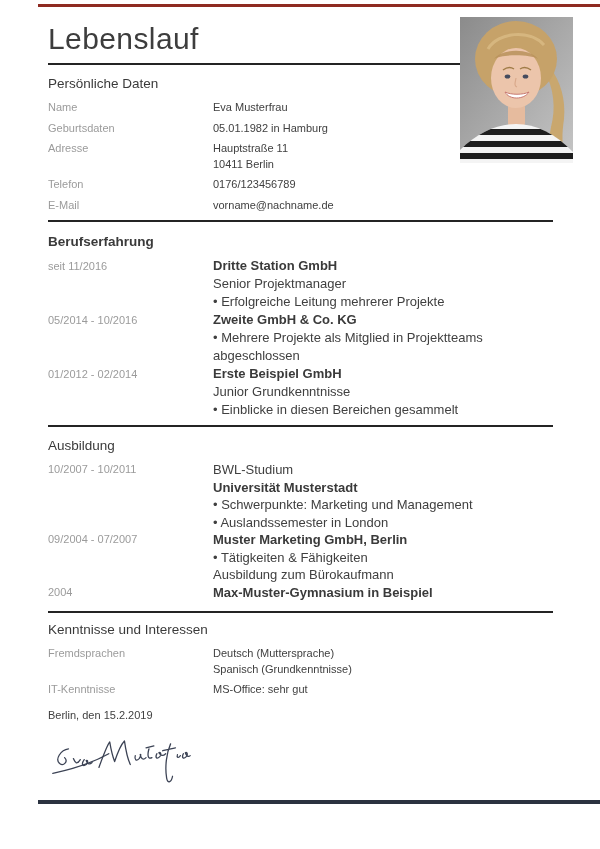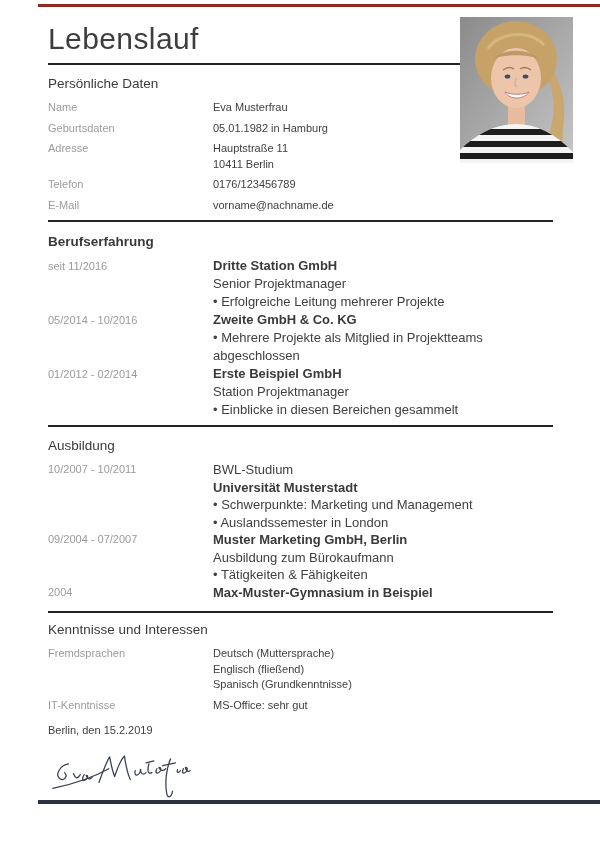--- a/index.html
+++ b/index.html
@@ -132,21 +132,21 @@
           <div class="label">05/2014 - 10/2016</div>
           <div>
             <div class="eline company">Zweite GmbH &amp; Co. KG</div>
             <div class="eline">• Mehrere Projekte als Mitglied in Projektteams abgeschlossen</div>
           </div>
         </div>
         <div class="entry">
           <div class="label">01/2012 - 02/2014</div>
           <div>
             <div class="eline company">Erste Beispiel GmbH</div>
-            <div class="eline">Station Projektmanager</div>
+            <div class="eline">Junior Grundkenntnisse</div>
             <div class="eline">• Einblicke in diesen Bereichen gesammelt</div>
           </div>
         </div>
       </div>
 
     <div class="rule rule-3"></div>
     <div class="section-heading h3">Ausbildung</div>
     <div class="entries" id="education-entries">
         <div class="entry">
           <div class="label">10/2007 - 10/2011</div>
@@ -154,40 +154,39 @@
             <div class="eline">BWL-Studium</div>
             <div class="eline company">Universität Musterstadt</div>
             <div class="eline">• Schwerpunkte: Marketing und Management</div>
             <div class="eline">• Auslandssemester in London</div>
           </div>
         </div>
         <div class="entry">
           <div class="label">09/2004 - 07/2007</div>
           <div>
             <div class="eline company">Muster Marketing GmbH, Berlin</div>
+            <div class="eline">• Tätigkeiten &amp; Fähigkeiten</div>
             <div class="eline">Ausbildung zum Bürokaufmann</div>
-            <div class="eline">• Tätigkeiten &amp; Fähigkeiten</div>
           </div>
         </div>
         <div class="entry">
           <div class="label">2004</div>
           <div>
             <div class="eline company">Max-Muster-Gymnasium in Beispiel</div>
           </div>
         </div>
       </div>
 
     <div class="rule rule-4"></div>
     <div class="section-heading h4">Kenntnisse und Interessen</div>
     <div class="rows" id="skills-rows">
         <div class="data-row">
           <div class="label">Fremdsprachen</div>
           <div class="value">
             <div class="vline">Deutsch (Muttersprache)</div>
-            <div class="vline">Englisch (fließend)</div>
             <div class="vline">Spanisch (Grundkenntnisse)</div>
           </div>
         </div>
         <div class="data-row">
           <div class="label">IT-Kenntnisse</div>
           <div class="value">
             <div class="vline">MS-Office: sehr gut</div>
           </div>
         </div>
       </div>

